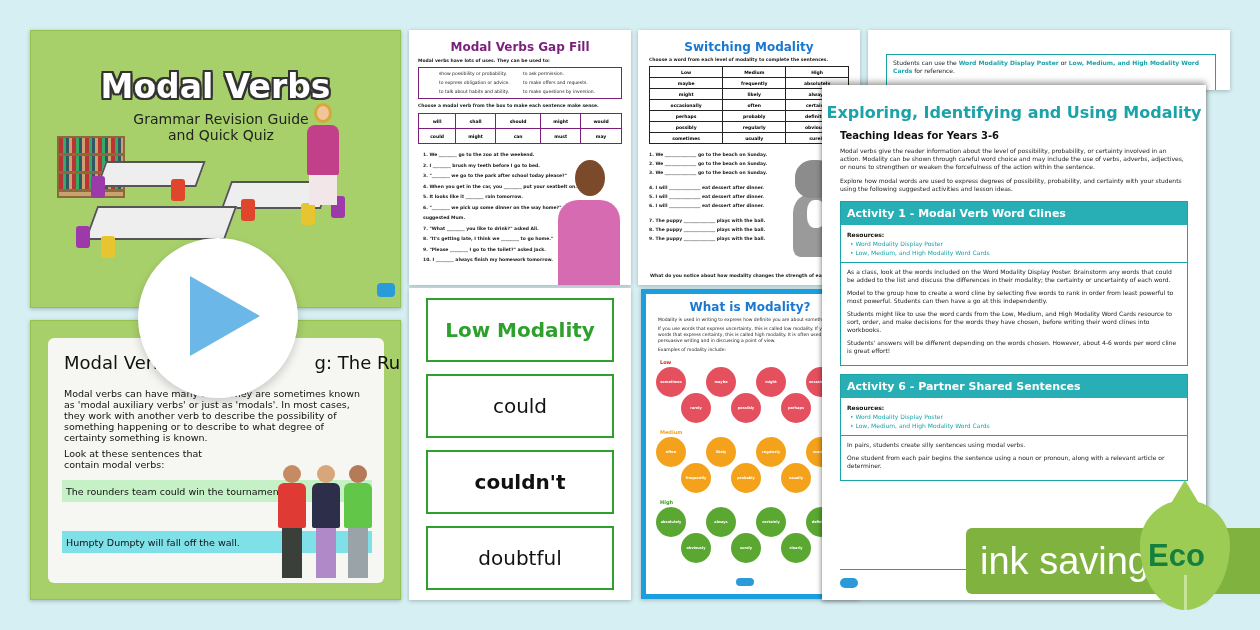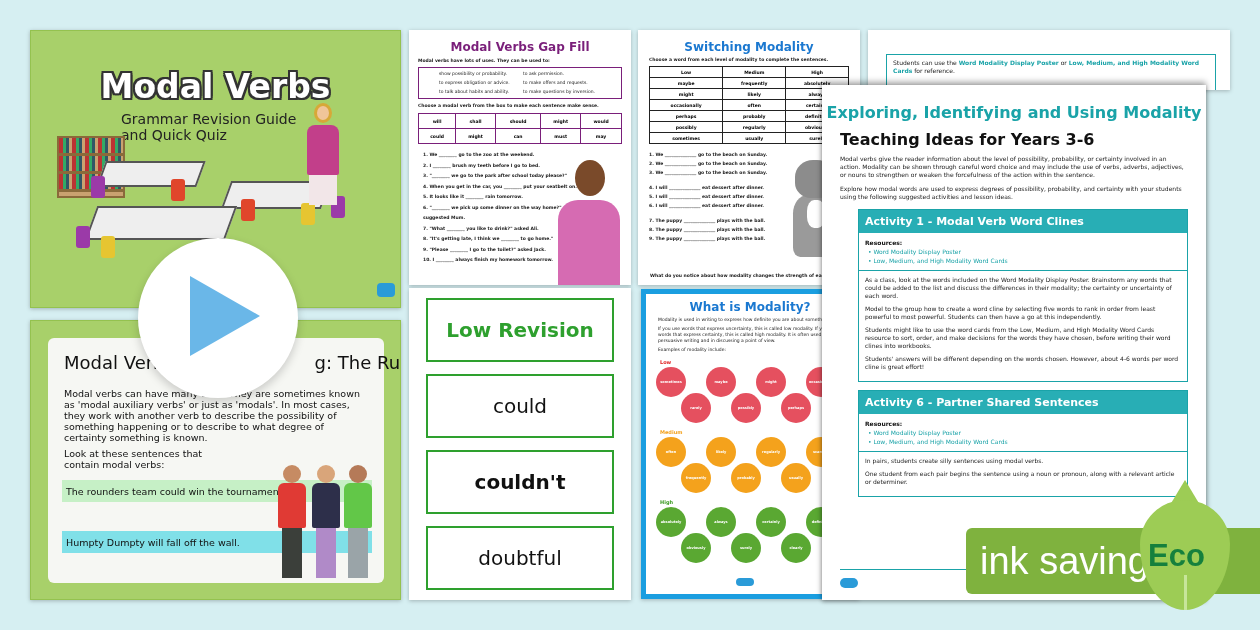--- a/index.html
+++ b/index.html
@@ -5,21 +5,21 @@
   * { box-sizing: border-box; margin: 0; padding: 0; }
   html, body { width: 1260px; height: 630px; overflow: hidden; }
   body { background: #d6eff2; font-family: "DejaVu Sans", sans-serif; position: relative; }
 
   .page { position: absolute; background: #fff; box-shadow: 0 1px 4px rgba(0,0,0,0.25); overflow: hidden; }
 
   
   #slide1 { left: 30px; top: 30px; width: 371px; height: 278px; background: #a8d06a; border: 1px solid #94c24f; }
   #slide1 .title { position: absolute; top: 36px; left: 0; width: 100%; text-align: center; font-size: 33px; font-weight: bold; color: #fff;
     text-shadow: -2px -2px 0 #333, 2px -2px 0 #333, -2px 2px 0 #333, 2px 2px 0 #333, 0 2px 0 #333, 0 -2px 0 #333, 2px 0 0 #333, -2px 0 0 #333; }
-  #slide1 .sub { position: absolute; top: 80px; left: 90px; width: 200px; text-align: left; font-size: 14px; color: #222; line-height: 16px; }
+  #slide1 .sub { position: absolute; top: 80px; left: 90px; width: 200px; text-align: center; font-size: 14px; color: #222; line-height: 16px; }
   .shelf { position: absolute; left: 26px; top: 105px; width: 68px; height: 62px; background: #c9a270; border: 2px solid #8a6a3a; }
   .shelf i { display: block; height: 18px; border-bottom: 3px solid #8a6a3a; background: repeating-linear-gradient(90deg,#b33 0 4px,#3a6 4px 7px,#356 7px 10px,#c9a270 10px 13px); }
   .table-top { position: absolute; background: #eee; border: 2px solid #555; transform: skewX(-20deg); }
   .chair { position: absolute; width: 14px; height: 22px; border-radius: 3px; }
   .teacher { position: absolute; left: 276px; top: 72px; width: 32px; height: 110px; }
   .teacher .head { width: 18px; height: 20px; border-radius: 50%; background: #f0c59a; margin-left: 7px; border: 3px solid #d7a838; }
   .teacher .body { width: 32px; height: 50px; background: #c23f8a; border-radius: 8px 8px 2px 2px; margin-top: 2px; }
   .teacher .skirt { width: 28px; height: 30px; background: #f2e6e8; margin-left: 2px; }
   .twinkl-logo { position: absolute; width: 18px; height: 14px; background: #2a9bd8; border-radius: 4px; }
 
@@ -79,23 +79,23 @@
   .twlogo2 { position: absolute; left: 90px; bottom: 8px; width: 18px; height: 8px; border-radius: 4px; background: #2a9bd8; }
 
   
   #docback { left: 868px; top: 30px; width: 362px; height: 60px; }
   #docback .box { position: absolute; left: 18px; top: 24px; width: 330px; height: 40px; border: 1px solid #1aa3a8; padding: 4px 6px; font-size: 6px; color: #222; line-height: 8px; }
   .teal { color: #1aa3a8; font-weight: bold; }
 
   
   #docfront { left: 822px; top: 85px; width: 384px; height: 515px; box-shadow: 0 -3px 6px rgba(0,0,0,0.35), 0 2px 4px rgba(0,0,0,0.3); }
   #docfront h2 { color: #1aa3a8; font-size: 16px; text-align: center; margin-top: 18px; font-weight: bold; }
-  #docfront h4 { font-size: 16px; margin: 8px 0 0 18px; color: #111; font-weight: bold; }
+  #docfront h4 { font-size: 10px; margin: 8px 0 0 18px; color: #111; font-weight: bold; }
   #docfront .para { font-size: 6px; line-height: 8px; color: #222; margin: 6px 18px 0 18px; }
-  .act { margin: 8px 18px 0 36px; border: 1px solid #1aa3a8; }
+  .act { margin: 8px 18px 0 18px; border: 1px solid #1aa3a8; }
   .act .hd { background: #28aeb5; color: #fff; font-weight: bold; font-size: 11px; padding: 5px 6px; }
   .act .res { padding: 5px 6px; border-bottom: 1px solid #1aa3a8; font-size: 6px; line-height: 9px; }
   .act .res b { color: #111; }
   .act .res .li { color: #1aa3a8; padding-left: 3px; }
   .act .body { padding: 5px 6px; font-size: 6px; line-height: 8px; color: #222; }
   .act .body p { margin-bottom: 5px; }
   .twlogo3 { position: absolute; left: 18px; bottom: 12px; width: 18px; height: 10px; border-radius: 5px; background: #2a9bd8; }
   .footrule { position: absolute; left: 18px; right: 18px; bottom: 30px; border-top: 1px solid #1aa3a8; }
 
   
@@ -274,21 +274,21 @@
   </div>
   <div class="tiny" style="position:absolute;left:12px;bottom:6px;font-weight:bold;">What do you notice about how modality changes the strength of each sentence?</div>
   <div class="dog">
       <div class="b"></div>
       <div class="c"></div>
       <div class="h"></div>
     </div>
 </div>
 
 <div class="page" id="cards">
-  <div class="wcard hd" style="top:10px;">Low Revision</div>
+  <div class="wcard hd" style="top:10px;">Low Modality</div>
   <div class="wcard" style="top:86px;">could</div>
   <div class="wcard" style="top:162px;font-weight:bold;">couldn't</div>
   <div class="wcard" style="top:238px;">doubtful</div>
 </div>
 
 <div class="page" id="whatis">
   <h3>What is Modality?</h3>
   <div class="tiny">Modality is used in writing to express how definite you are about something.</div>
   <div class="tiny">If you use words that express uncertainty, this is called low modality. If you use words that express certainty, this is called high modality. It is often used in persuasive writing and in discussing a point of view.</div>
   <div class="tiny">Examples of modality include:</div>

